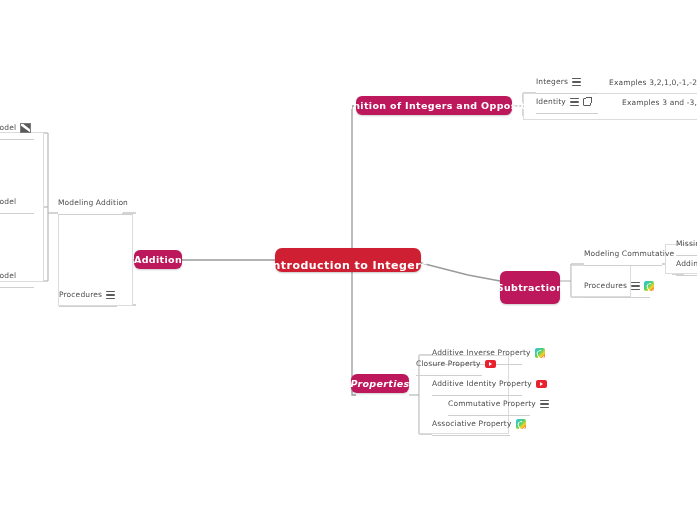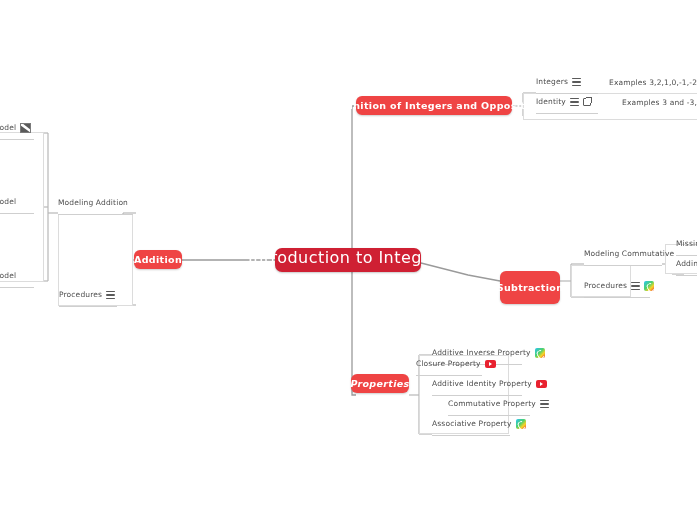--- a/index.html
+++ b/index.html
@@ -30,32 +30,32 @@
     position: absolute;
     box-sizing: border-box;
     white-space: nowrap;
   }
 
   
   .root-node {
     background: #cf2033;
     color: #ffffff;
     border-radius: 7px;
-    font-size: 16px;
-    font-weight: normal;
+    font-size: 11px;
+    font-weight: bold;
     letter-spacing: 0.45px;
     display: flex;
-    align-items: flex-start;
+    align-items: flex-end;
     justify-content: center;
     box-shadow: 0 1px 2px rgba(0,0,0,0.22);
   }
 
   
   .branch-node {
-    background: #ef4444;
+    background: #be185d;
     color: #ffffff;
     border-radius: 6px;
     font-size: 9.5px;
     font-weight: bold;
     letter-spacing: 0.35px;
     display: flex;
     align-items: center;
     justify-content: center;
     box-shadow: 0 1px 2px rgba(0,0,0,0.2);
   }

